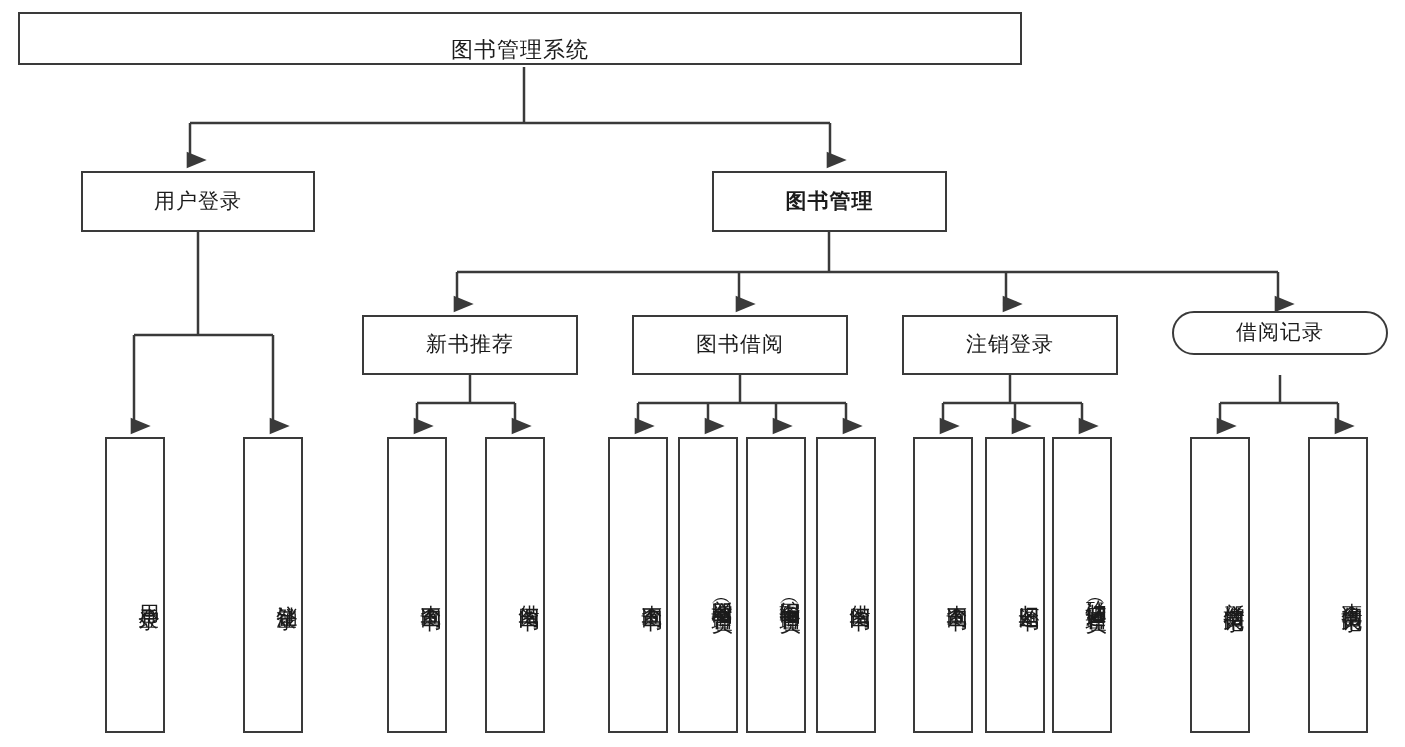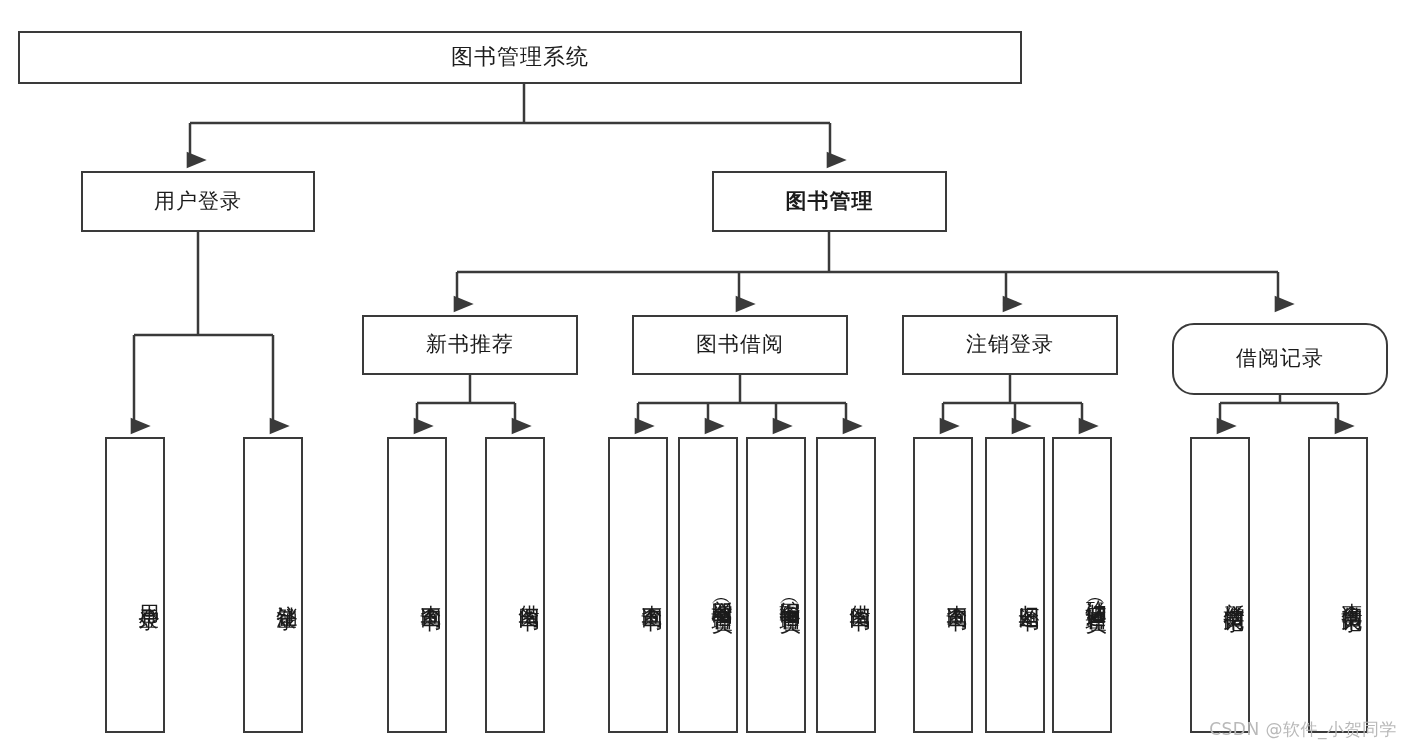--- a/index.html
+++ b/index.html
@@ -116,39 +116,39 @@
       <path d="M 1082 403 L 1082 426" marker-end="url(#arrow)"></path>
 
       <path d="M 1280 375 L 1280 403"></path>
       <path d="M 1220 403 L 1338 403"></path>
       <path d="M 1220 403 L 1220 426" marker-end="url(#arrow)"></path>
       <path d="M 1338 403 L 1338 426" marker-end="url(#arrow)"></path>
     </g>
   </svg>
 
   <div id="nodes-layer">
-      <div class="node h root" style="left: 18px; top: 31px; width: 1004px; height: 53px;">
+      <div class="node h root" style="left: 18px; top: 12px; width: 1004px; height: 53px; align-items: flex-end;">
         <span>图书管理系统</span>
       </div>
       <div class="node h" style="left: 81px; top: 171px; width: 234px; height: 61px;">
         <span>用户登录</span>
       </div>
       <div class="node h" style="left: 712px; top: 171px; width: 235px; height: 61px; font-weight: bold;">
         <span>图书管理</span>
       </div>
       <div class="node h" style="left: 362px; top: 315px; width: 216px; height: 60px;">
         <span>新书推荐</span>
       </div>
       <div class="node h" style="left: 632px; top: 315px; width: 216px; height: 60px; justify-content: center;">
         <span>图书借阅</span>
       </div>
       <div class="node h" style="left: 902px; top: 315px; width: 216px; height: 60px;">
         <span>注销登录</span>
       </div>
-      <div class="node h" style="left: 1172px; top: 323px; width: 216px; height: 72px; border-radius: 22px;">
+      <div class="node h" style="left: 1172px; top: 311px; width: 216px; height: 44px; border-radius: 22px;">
         <span>借阅记录</span>
       </div>
       <div class="node v" style="left: 105px; top: 437px; width: 60px; height: 296px;">
         <span class="vtext">用户登录</span>
       </div>
       <div class="node v" style="left: 243px; top: 437px; width: 60px; height: 296px;">
         <span class="vtext">注销登录</span>
       </div>
       <div class="node v" style="left: 387px; top: 437px; width: 60px; height: 296px;">
         <span class="vtext">查询图书</span>
@@ -178,14 +178,13 @@
         <span class="vtext">确认归还（管理员）</span>
       </div>
       <div class="node v" style="left: 1190px; top: 437px; width: 60px; height: 296px;">
         <span class="vtext">新增借阅记录</span>
       </div>
       <div class="node v" style="left: 1308px; top: 437px; width: 60px; height: 296px;">
         <span class="vtext">查询借阅记录</span>
       </div>
     </div>
 
-  <div class="watermark">CSDN @软件_小贺同学</div>
 </div>
 
 </body></html>

